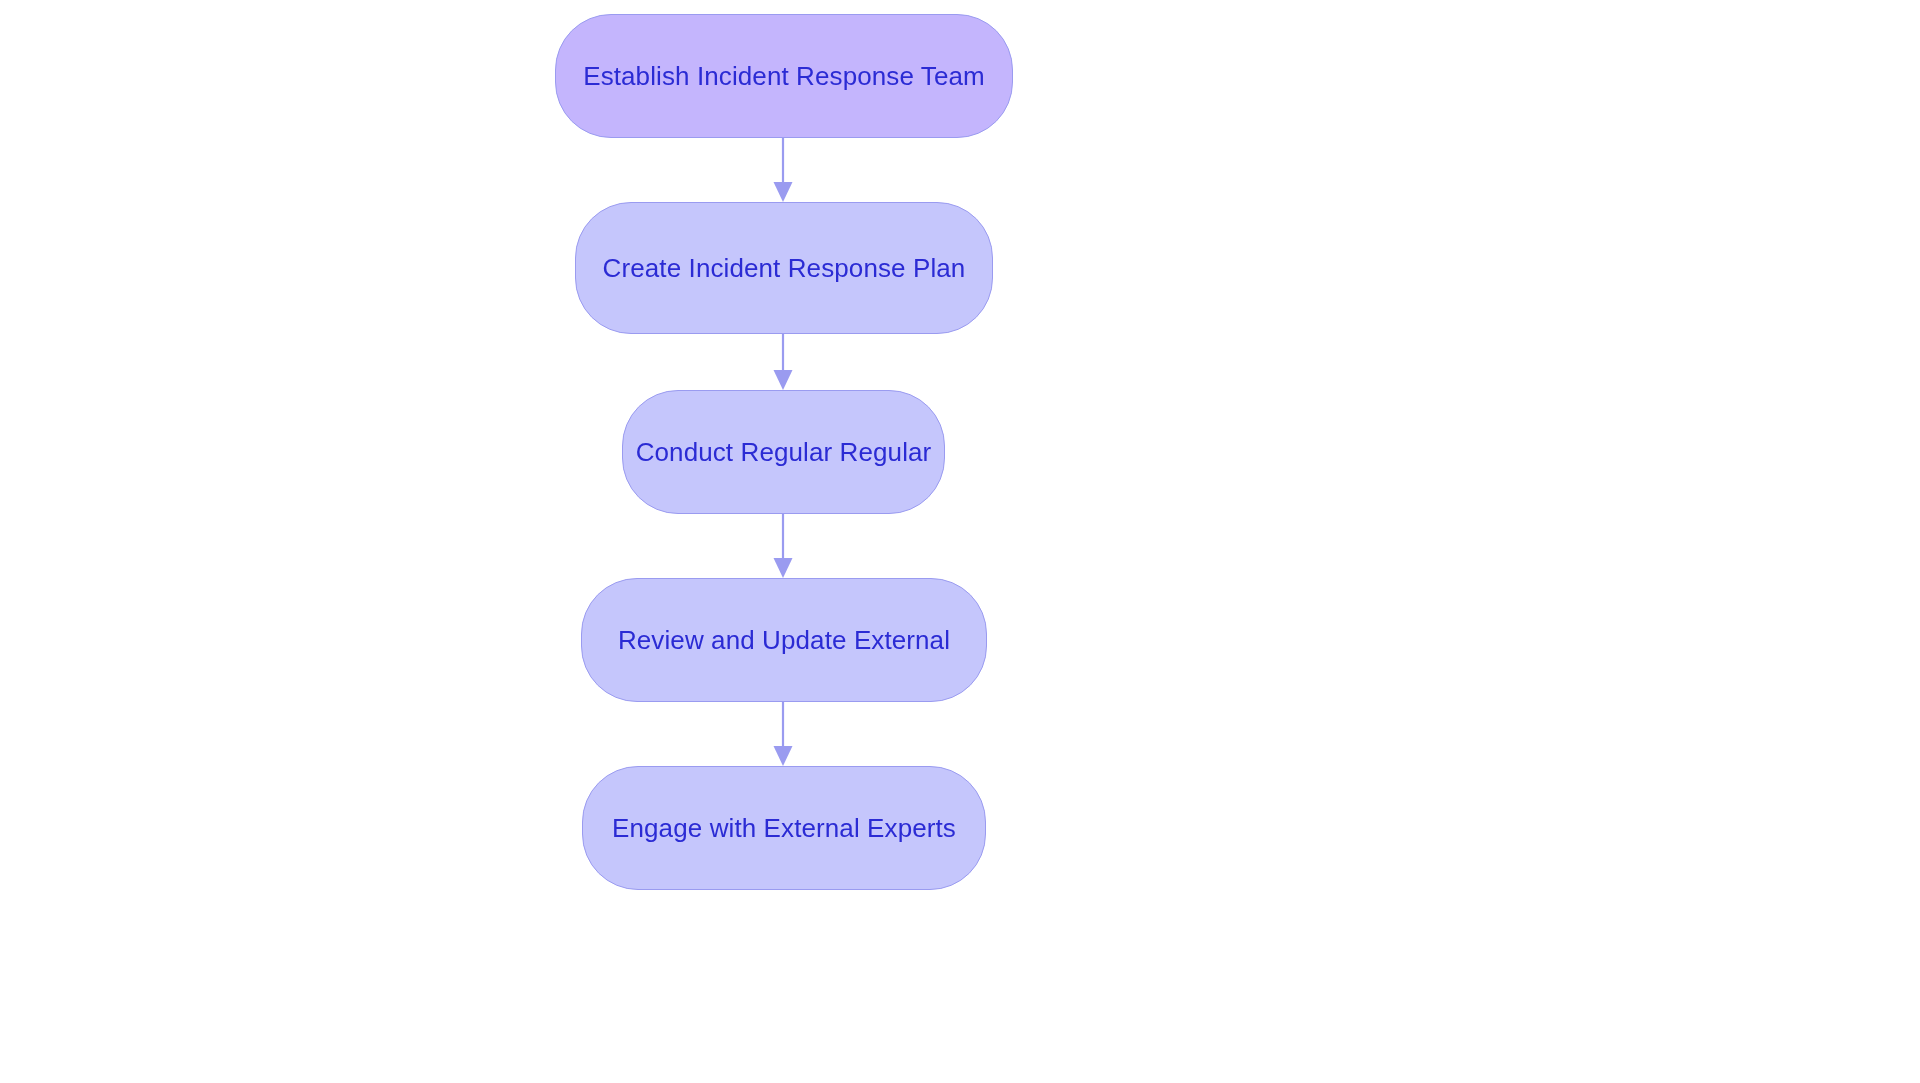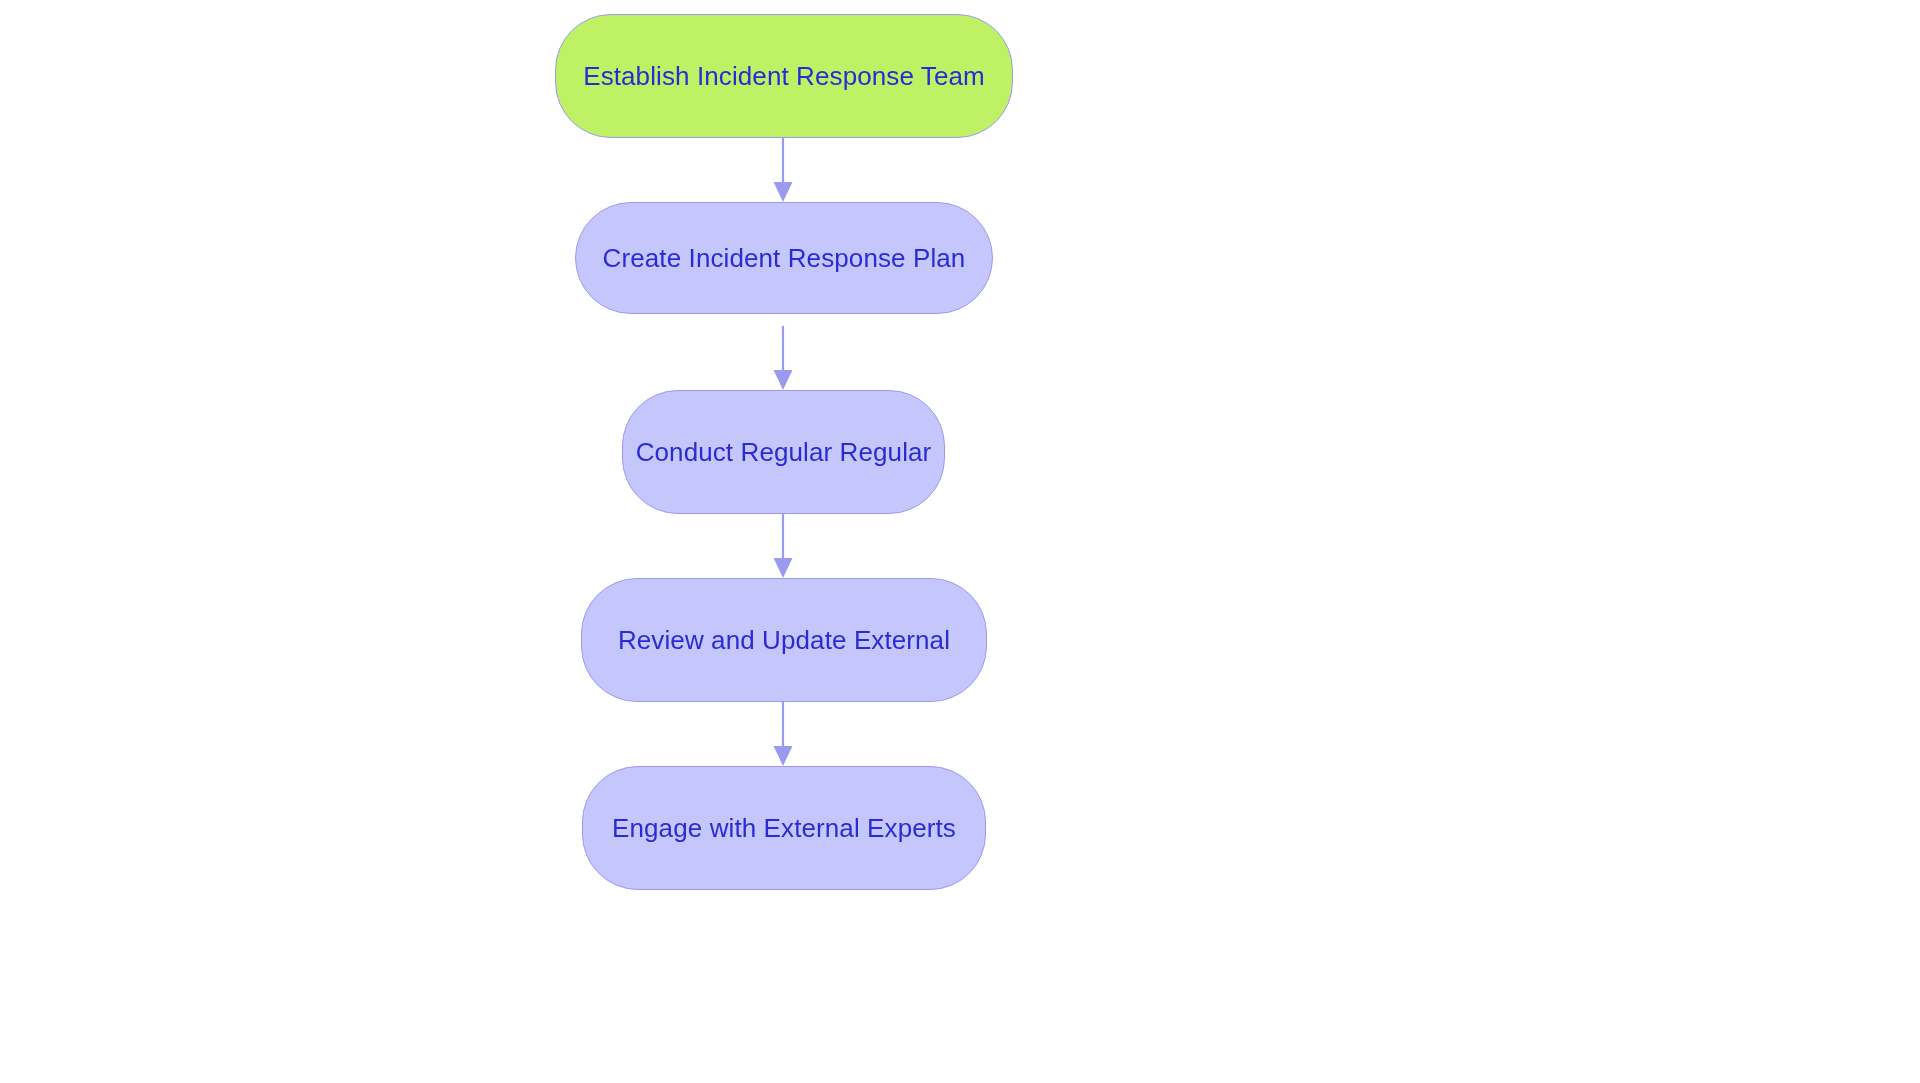--- a/index.html
+++ b/index.html
@@ -105,25 +105,25 @@
     </g>
 
     <g>
       <line class="conn-line" x1="783" y1="702" x2="783" y2="752" style="stroke: rgb(154, 155, 240);"></line>
       <polygon class="conn-head" points="783,766 773.5,746 792.5,746" style="fill: rgb(154, 155, 240);"></polygon>
     </g>
   </svg>
 
   <div class="flow-stack">
 
-    <div class="node" id="node-0" style="left: 555px; top: 14px; width: 458px; height: 124px; background: #bef264; border-color: rgb(154, 155, 240); color: rgb(43, 43, 212);">
+    <div class="node" id="node-0" style="left: 555px; top: 14px; width: 458px; height: 124px; background: #c4b5fd; border-color: rgb(154, 155, 240); color: rgb(43, 43, 212);">
       <span class="node-label">Establish Incident Response Team</span>
     </div>
 
-    <div class="node" id="node-1" style="left: 575px; top: 202px; width: 418px; height: 112px; background: rgb(197, 198, 252); border-color: rgb(154, 155, 240); color: rgb(43, 43, 212);">
+    <div class="node" id="node-1" style="left: 575px; top: 202px; width: 418px; height: 132px; background: rgb(197, 198, 252); border-color: rgb(154, 155, 240); color: rgb(43, 43, 212);">
       <span class="node-label">Create Incident Response Plan</span>
     </div>
 
     <div class="node" id="node-2" style="left: 622px; top: 390px; width: 323px; height: 124px; background: rgb(197, 198, 252); border-color: rgb(154, 155, 240); color: rgb(43, 43, 212);">
       <span class="node-label">Conduct Regular Regular</span>
     </div>
 
     <div class="node" id="node-3" style="left: 581px; top: 578px; width: 406px; height: 124px; background: rgb(197, 198, 252); border-color: rgb(154, 155, 240); color: rgb(43, 43, 212);">
       <span class="node-label">Review and Update External</span>
     </div>

